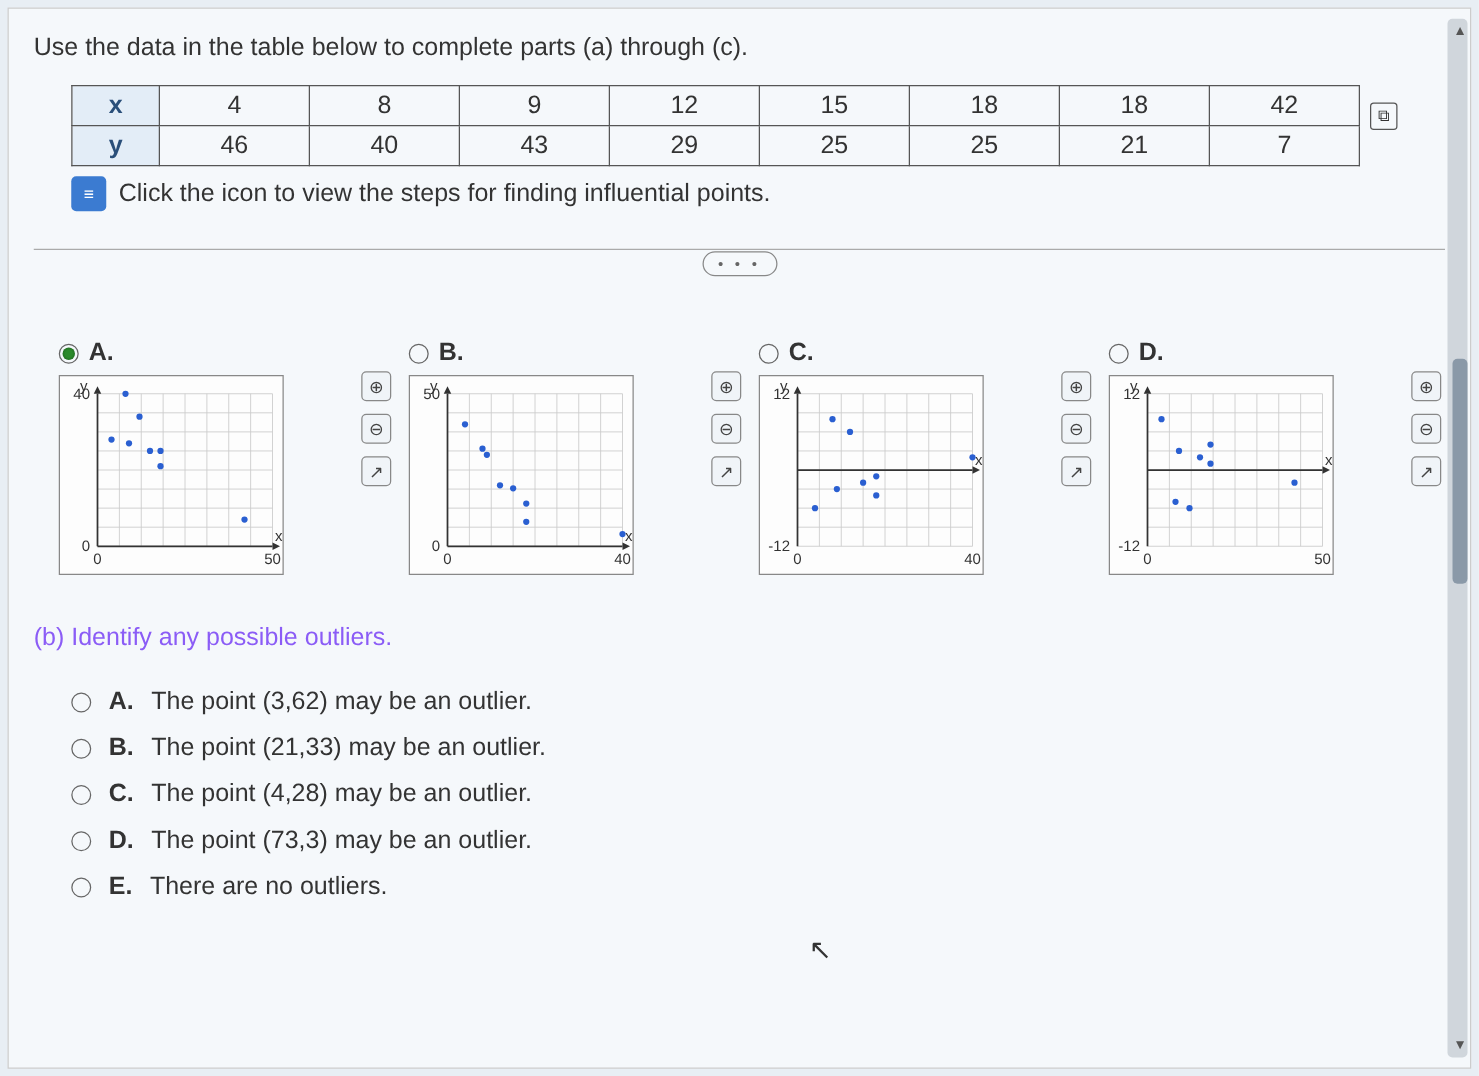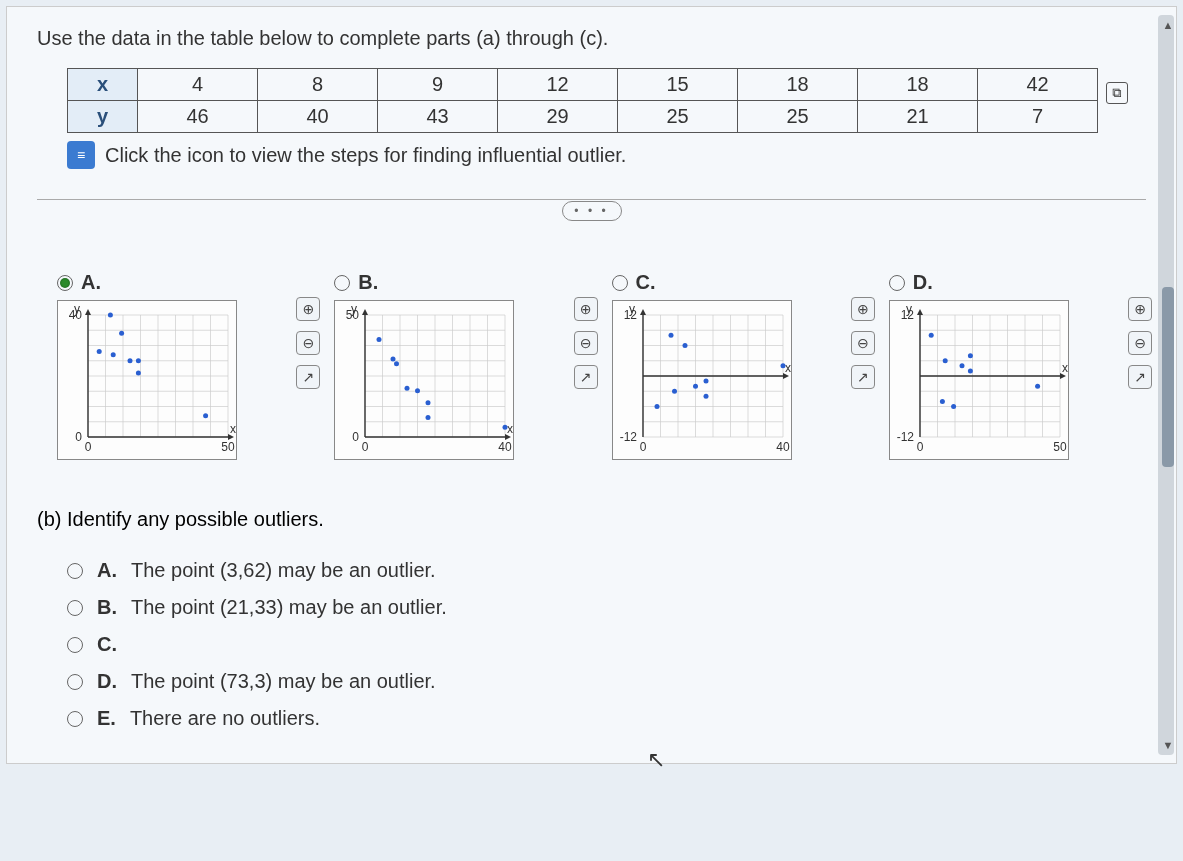--- a/index.html
+++ b/index.html
@@ -8,22 +8,22 @@
     background: #e8eef4;
     color: #333;
     width: 1183px;
     height: 861px;
     overflow: hidden;
     position: relative;
   }
   .page {
     background: #f5f8fb;
     margin: 6px;
-    padding: 20px 30px;
-    height: 758px;
+    padding: 20px 20px;
+    height: 849px;
     border: 1px solid #ccc;
     position: relative;
   }
   .instruction { font-size: 20px; color: #333; margin-bottom: 18px; }
   .data-table-wrap { display: flex; align-items: flex-start; gap: 0; margin-left: 30px; }
   table.data { border-collapse: collapse; }
   table.data th, table.data td {
     border: 1px solid #555;
     padding: 4px 0;
     text-align: center;
@@ -85,21 +85,21 @@
     display:flex; flex-direction:column; gap:10px;
   }
   .toolbtn {
     width:24px;height:24px;border:1px solid #888;border-radius:4px;
     background:#f0f4f8; display:flex;align-items:center;justify-content:center;
     font-size:14px;color:#444;
   }
   svg.chart { background:#fdfdfd; border:1px solid #888; }
   .axislabel { font-size:12px; fill:#333; }
   .tick { font-size:12px; fill:#333; }
-  .partb { margin-top: 44px; font-size: 20px; color:#000000; }
+  .partb { margin-top: 34px; font-size: 20px; color:#8b5cf6; }
   .mc { margin-top: 28px; margin-left: 30px; display:flex;flex-direction:column; gap:14px; }
   .mc-row { display:flex;align-items:center;gap:14px; font-size:20px; color:#333;}
   .cursor-icon {
     position:absolute; left:640px; top:740px; font-size:22px; color:#333;
   }
   .scroll-right {
     position:absolute; right:2px; top:8px; bottom:8px; width:16px;
     background:#d0d6dc; border-radius:4px;
   }
   .scroll-thumb {
@@ -143,21 +143,21 @@
         <td>21</td>
         <td>7</td>
       </tr>
     </tbody>
       </table>
     <div class="copy-icon">⧉</div>
   </div>
 
   <div class="steps-row">
     <div class="steps-icon">≡</div>
-    <span>Click the icon to view the steps for finding influential outlier.</span>
+    <span>Click the icon to view the steps for finding influential points.</span>
   </div>
 
   <hr class="sep">
   <div class="dots-pill">• • •</div>
 
   <div class="charts-row">
 
     <div class="chart-block">
       <div class="chart-label">
         <span class="radio selected"></span>
@@ -369,20 +369,21 @@
       <span>The point (3,62) may be an outlier.</span>
     </div>
     <div class="mc-row">
       <span class="radio"></span>
       <b>B.</b>
       <span>The point (21,33) may be an outlier.</span>
     </div>
     <div class="mc-row">
       <span class="radio"></span>
       <b>C.</b>
+      <span>The point (4,28) may be an outlier.</span>
     </div>
     <div class="mc-row">
       <span class="radio"></span>
       <b>D.</b>
       <span>The point (73,3) may be an outlier.</span>
     </div>
     <div class="mc-row">
       <span class="radio"></span>
       <b>E.</b>
       <span>There are no outliers.</span>

